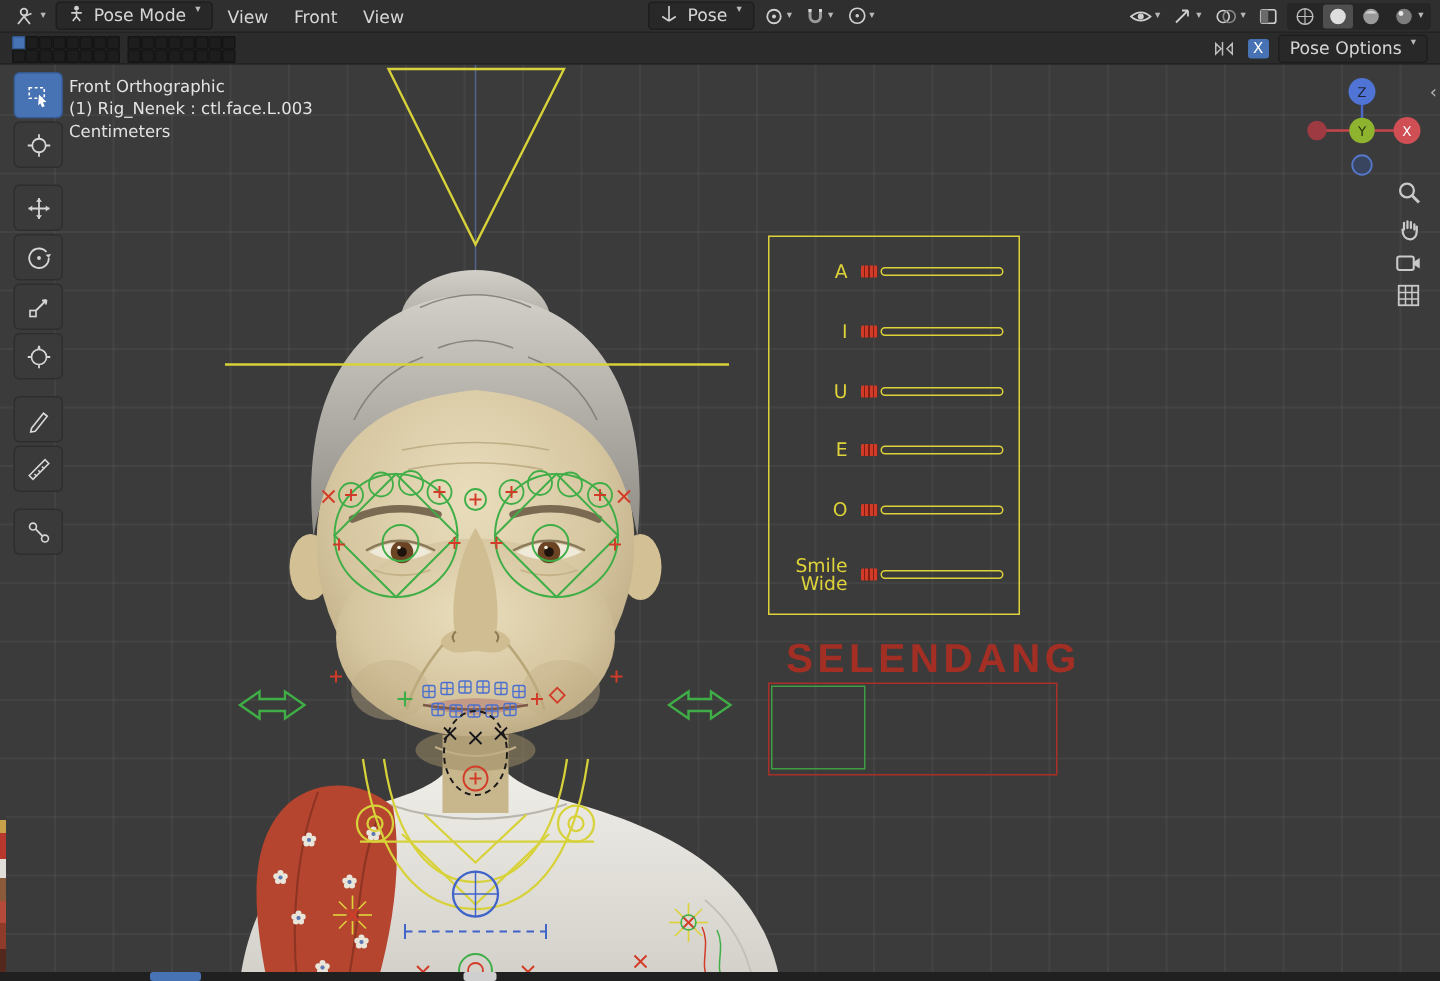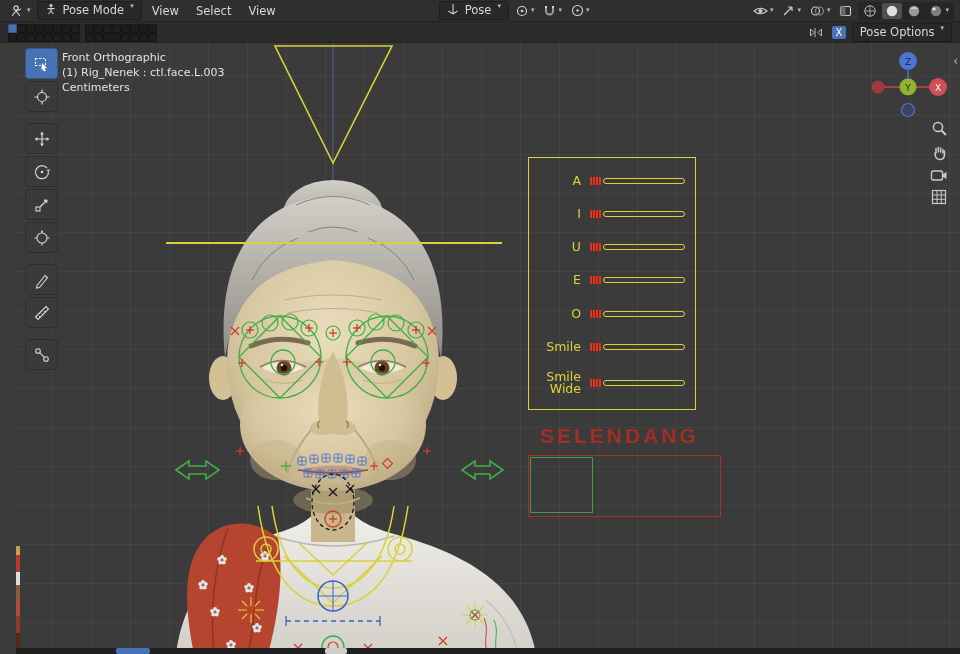--- a/index.html
+++ b/index.html
@@ -24,21 +24,21 @@
     display:flex;align-items:center;justify-content:center;font-size:10px;}
   .lgrid{display:grid;grid-template-columns:repeat(8,8px);grid-auto-rows:8px;gap:1px;}
   .lsq{width:7px;height:7px;background:#1d1d1d;border:1px solid #151515;border-radius:1px;}
   .lsq.on{background:#4772b3;border-color:#35598f;}
 
   
   .viewport{position:absolute;top:42px;left:0;right:0;bottom:0;background-color:#3b3b3b;
     background-image:
       linear-gradient(rgba(255,255,255,.040) 1px, transparent 1px),
       linear-gradient(90deg, rgba(255,255,255,.040) 1px, transparent 1px);
-    background-size:39px 39px;background-position:-3px -5px;overflow:hidden;margin-left:16px;}
+    background-size:39px 39px;background-position:-3px -5px;overflow:hidden;}
   .scene{position:absolute;top:0;left:0;z-index:1;}
 
   .vp-text{position:absolute;left:46px;top:8px;z-index:5;color:#e3e3e3;font-size:11px;line-height:15px;}
 
   
   .tools{position:absolute;left:9px;top:6px;z-index:10;display:flex;flex-direction:column;}
   .tool{width:31px;height:29px;margin-bottom:2px;background:#3a3a3a;border:1px solid #2e2e2e;
     border-radius:4px;display:flex;align-items:center;justify-content:center;}
   .tool.active{background:#4772b3;border-color:#3b movies;}
   .tool.active{background:#4772b3;border-color:#35598f;}
@@ -51,21 +51,21 @@
     padding:11px 0 11px 0;box-sizing:border-box;}
   .xrow{display:flex;align-items:center;height:24px;}
   .xlabel{width:52px;text-align:right;padding-right:9px;color:#ded23a;font-size:12.5px;line-height:12px;}
   .slider{display:flex;align-items:center;}
   .knob{width:11px;height:8px;margin-right:2px;border-radius:1px;
     background:repeating-linear-gradient(90deg,#d23b28 0 2px,#7d1f13 2px 3px);}
   .track{width:80px;height:4px;border:1.2px solid #ded23a;border-radius:3px;}
 
   
   .sel-title{position:absolute;left:524px;top:382px;z-index:6;color:#a32f24;
-    font-family:"Liberation Sans",sans-serif;font-weight:bold;font-size:21px;letter-spacing:3px;}
+    font-family:"Liberation Sans",sans-serif;font-weight:bold;font-size:27px;letter-spacing:3px;}
   .sel-box{position:absolute;left:512px;top:413px;width:191px;height:60px;z-index:6;
     border:1.5px solid #a93028;}
   .sel-box-inner{position:absolute;left:1px;top:1px;width:61px;height:54px;border:1.5px solid #3f9e43;}
 
   
   .gizmo{position:absolute;right:6px;top:4px;z-index:10;}
   .navcol{position:absolute;right:12px;top:78px;z-index:10;display:flex;flex-direction:column;gap:7px;align-items:center;}
   .navcol svg{display:block;}
   .npanel-arrow{position:absolute;right:2px;top:12px;z-index:10;color:#b5b5b5;font-size:12px;}
 
@@ -92,21 +92,21 @@
     </span>
     <span class="select">
       <svg width="12" height="12" viewBox="0 0 12 12">
           <circle cx="6" cy="2.5" r="1.6" fill="#cfcfcf"></circle>
           <path d="M6 4.4 L6 8 M6 8 L3.5 11 M6 8 L8.5 11 M2.5 5.6 L9.5 5.6" stroke="#cfcfcf" stroke-width="1.1" fill="none"></path>
         </svg>
       <span>Pose Mode</span>
       <span class="caret">▾</span>
     </span>
     <span class="menu-item">View</span>
-    <span class="menu-item">Select</span>
+    <span class="menu-item">Front</span>
     <span class="menu-item">View</span>
 
     <span style="width:150px"></span>
 
     <span class="select">
       <svg width="12" height="12" viewBox="0 0 12 12">
           <path d="M6 1 L6 11 M6 11 L1.5 8 M6 11 L10.5 8" stroke="#cfcfcf" stroke-width="1.1" fill="none"></path>
         </svg>
       <span>Pose</span>
       <span class="caret">▾</span>
@@ -576,27 +576,20 @@
             <span class="track"></span>
           </span>
       </div>
       <div class="xrow">
         <span class="xlabel">O</span>
         <span class="slider">
             <span class="knob"></span>
             <span class="track"></span>
           </span>
       </div>
-      <div class="xrow">
-        <span class="xlabel">Smile</span>
-        <span class="slider">
-            <span class="knob"></span>
-            <span class="track"></span>
-          </span>
-      </div>
       <div class="xrow" style="height:30px">
         <span class="xlabel">Smile Wide</span>
         <span class="slider">
             <span class="knob"></span>
             <span class="track"></span>
           </span>
       </div>
     </div>
 
     <div class="sel-title">SELENDANG</div>

